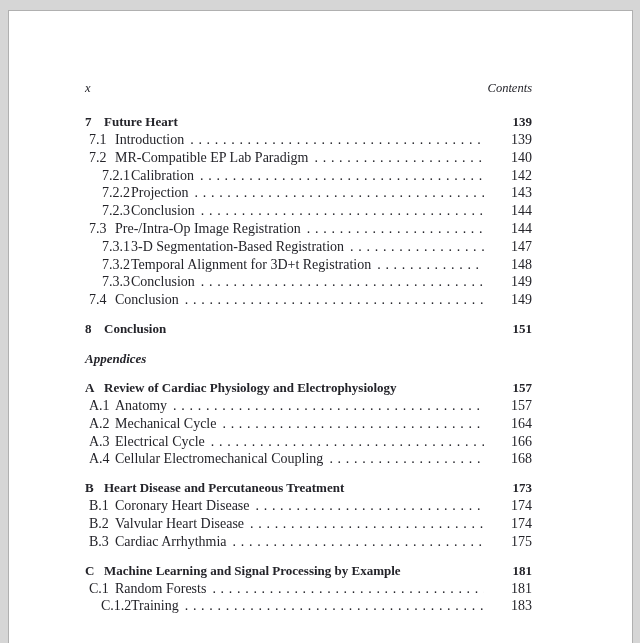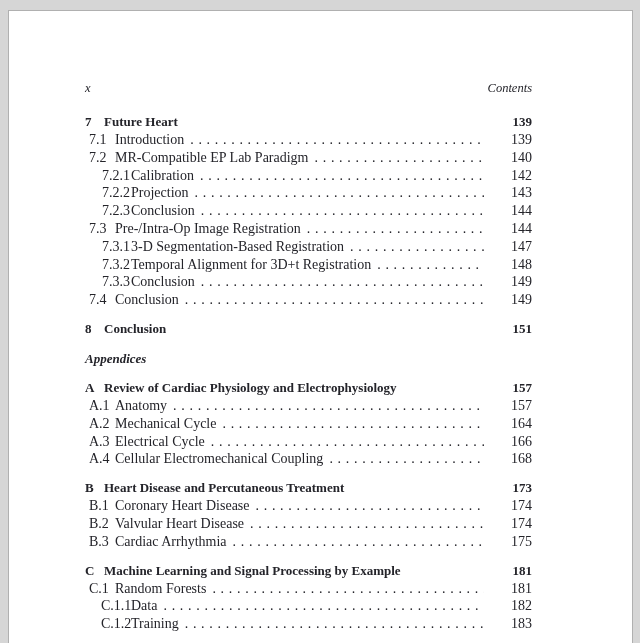--- a/index.html
+++ b/index.html
@@ -218,25 +218,19 @@
         <span class="leader"></span>
         <span class="page-num">181</span>
       </div>
       <div class="row section">
         <span class="num">C.1</span>
         <span class="title">Random Forests</span>
         <span class="leader"></span>
         <span class="page-num">181</span>
       </div>
       <div class="row subsection">
-        <span class="num">C.1.1</span>
-        <span class="title">Data</span>
-        <span class="leader"></span>
-        <span class="page-num">182</span>
-      </div>
-      <div class="row subsection">
         <span class="num">C.1.2</span>
         <span class="title">Training</span>
         <span class="leader"></span>
         <span class="page-num">183</span>
       </div>
     </div>
 </div>
 
 </body></html>

